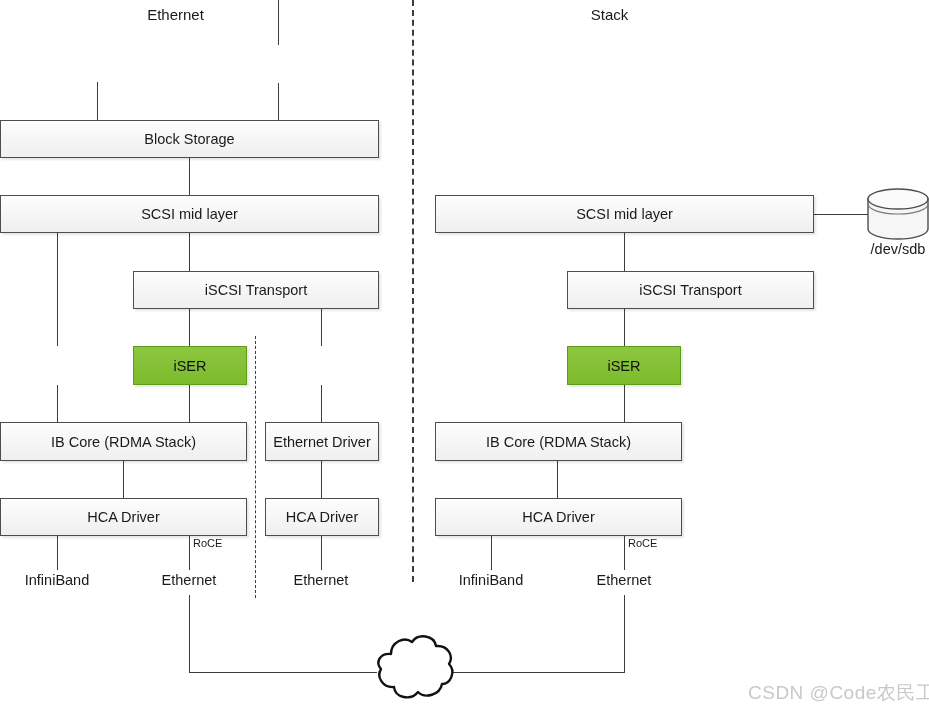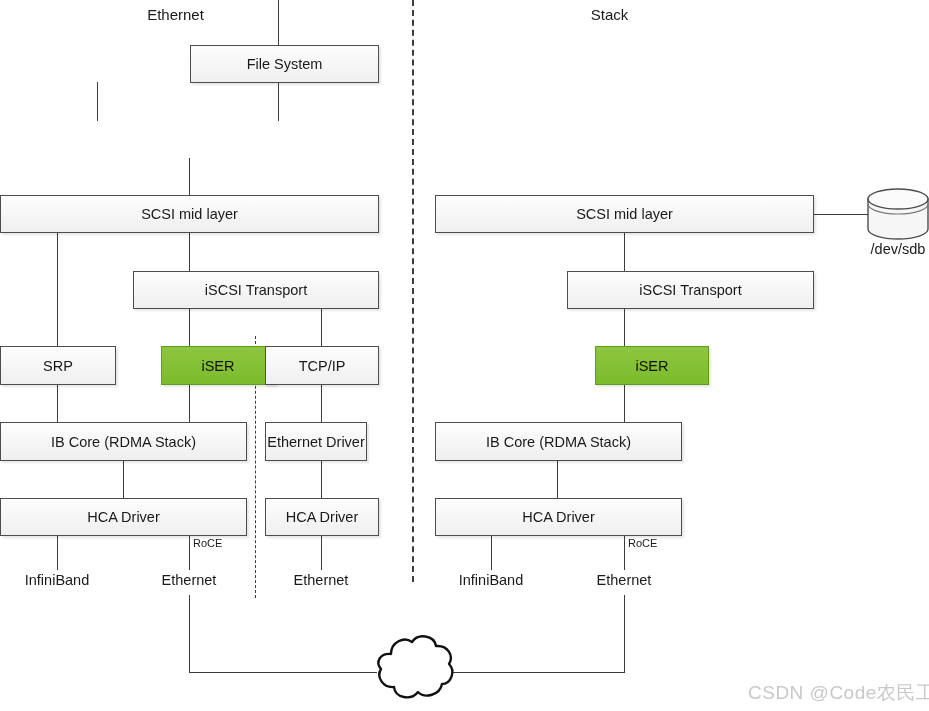--- a/index.html
+++ b/index.html
@@ -37,21 +37,20 @@
     justify-content: center;
     font-size: 14.5px;
     color: #1a1a1a;
     white-space: nowrap;
     z-index: 3;
   }
   .node.green {
     background: linear-gradient(to bottom, #8dc63f 0%, #7cbb2c 100%);
     border: 1px solid #5f9c1c;
     color: #111111;
-    margin-left: 28px;
   }
 
   
   .vline {
     position: absolute;
     width: 0;
     border-left: 1px solid #3c3c3c;
     z-index: 1;
   }
   .hline {
@@ -147,36 +146,34 @@
 
   <div class="vline" style="left:57px; top:536px; height:34px;"></div>
 
   <div class="vline" style="left:189px; top:536px; height:34px;"></div>
 
   <div class="vline" style="left:321px; top:536px; height:34px;"></div>
 
   <div class="vline" style="left:189px; top:595px; height:77px;"></div>
   <div class="hline" style="left:189px; top:672px; width:188px;"></div>
 
-  <div class="node" style="left:190px; top:45px; width:189px; height:38px;">File System</div>
-
+
+  <div class="node" style="left:0px; top:120px; width:379px; height:38px;">Block Storage</div>
 
   <div class="node" style="left:0px; top:195px; width:379px; height:38px;">SCSI mid layer</div>
 
   <div class="node" style="left:133px; top:271px; width:246px; height:38px;">iSCSI Transport</div>
 
-  <div class="node" style="left:0px; top:346px; width:116px; height:39px;">SRP</div>
 
   <div class="node green" style="left:133px; top:346px; width:114px; height:39px;">iSER</div>
 
-  <div class="node" style="left:265px; top:346px; width:114px; height:39px;">TCP/IP</div>
 
   <div class="node" style="left:0px; top:422px; width:247px; height:39px;">IB Core (RDMA Stack)</div>
 
-  <div class="node" style="left:265px; top:422px; width:102px; height:39px;text-align:center;">Ethernet Driver</div>
+  <div class="node" style="left:265px; top:422px; width:114px; height:39px;text-align:center;">Ethernet Driver</div>
 
   <div class="node" style="left:0px; top:498px; width:247px; height:38px;">HCA Driver</div>
 
   <div class="node" style="left:265px; top:498px; width:114px; height:38px;">HCA Driver</div>
 
   <div class="label small" style="left:193px; top:537px; width:40px; text-align:left;">RoCE</div>
 
   <div class="label" style="left:7px; top:572px; width:100px;">InfiniBand</div>
   <div class="label" style="left:144px; top:572px; width:90px;">Ethernet</div>
   <div class="label" style="left:276px; top:572px; width:90px;">Ethernet</div>

